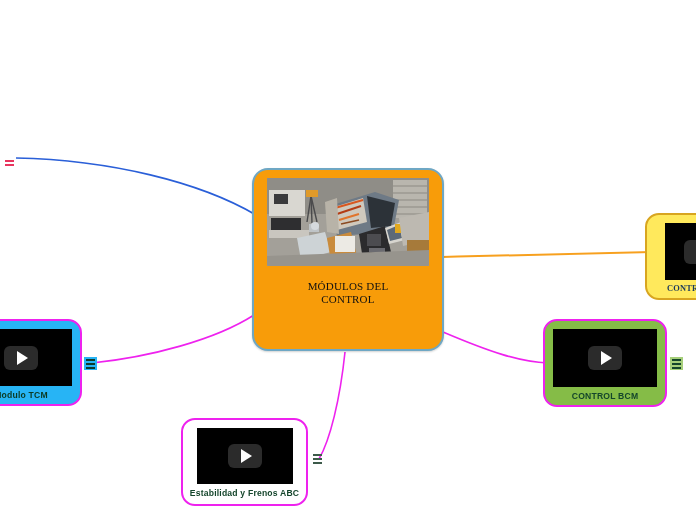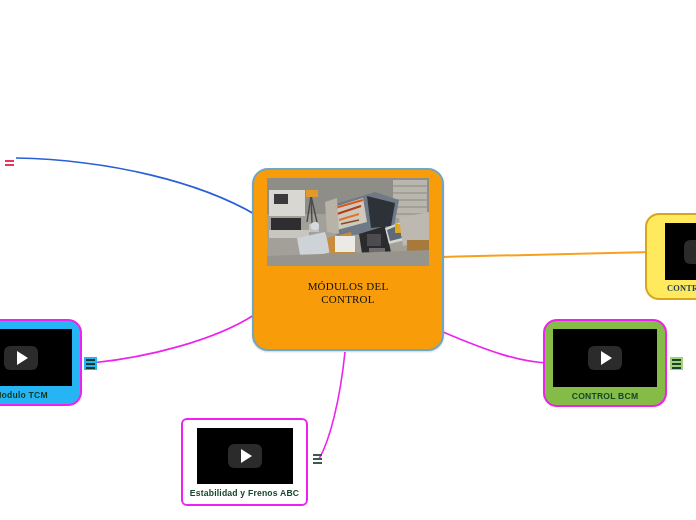--- a/index.html
+++ b/index.html
@@ -135,21 +135,21 @@
   #node-bcm .video-thumb { width: 104px; height: 58px; }
 
   
   #node-abs {
     left: 181px;
     top: 418px;
     width: 127px;
     height: 88px;
     background: #ffffff;
     border: 2px solid #ee22ee;
-    border-radius: 6px;
+    border-radius: 14px;
   }
   #node-abs .video-thumb { width: 96px; height: 56px; }
 
   
   #node-control {
     left: 645px;
     top: 213px;
     width: 96px;
     height: 87px;
     background: #ffe95c;

